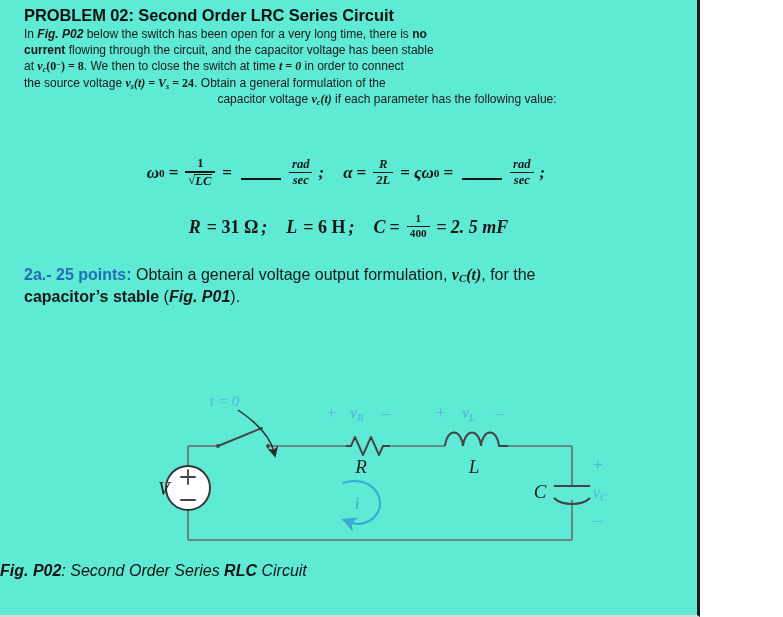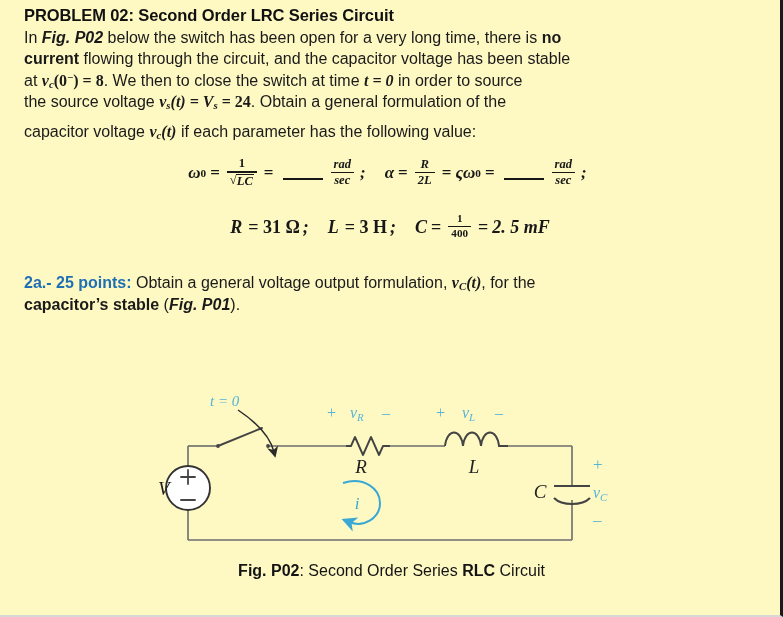--- a/index.html
+++ b/index.html
@@ -5,23 +5,23 @@
   html, body {
     margin: 0;
     padding: 0;
     background: #ffffff;
   }
   body {
     font-family: "Liberation Sans", sans-serif;
   }
   #page {
     position: relative;
-    width: 783px;
+    width: 700px;
     height: 617px;
-    background: #fef9c3;
+    background: #5eead4;
     overflow: hidden;
     border-right: 3px solid #1a1a1a;
     border-bottom: 2px solid #d8d8d8;
     box-sizing: border-box;
   }
 
   
   .text-block {
     position: absolute;
     left: 24px;
@@ -30,29 +30,29 @@
   }
   .heading {
     font-size: 16.5px;
     font-weight: bold;
     color: #111111;
     letter-spacing: -0.1px;
     margin-bottom: 2px;
     white-space: nowrap;
   }
   .para {
-    font-size: 16px;
+    font-size: 12px;
     color: #1a1a1a;
     line-height: 1.33;
     text-align: justify;
     text-justify: inter-word;
     margin: 0;
   }
   .para .ln { display: block; }
-  .para .ln:last-child { text-align: left; margin-top: 8px; }
+  .para .ln:last-child { text-align: center; }
   b.b { font-weight: bold; }
   i.fig { font-weight: bold; font-style: italic; }
   .mathit {
     font-family: "Liberation Serif", serif;
     font-style: italic;
     font-weight: bold;
   }
   .mathup {
     font-family: "Liberation Serif", serif;
     font-weight: bold;
@@ -147,21 +147,21 @@
 
   
   .part {
     position: absolute;
     left: 24px;
     font-size: 16px;
     color: #1a1a1a;
     line-height: 1.33;
     width: 726px;
   }
-  #part-a { top: 272px; }
+  #part-a { top: 264px; }
   #part-b { top: 340px; }
   .plabel {
     color: #1f6fb5;
     font-weight: bold;
   }
 
   
   #figure {
     position: absolute;
     left: 150px;
@@ -169,41 +169,41 @@
     width: 470px;
     height: 170px;
   }
   #figure svg { display: block; }
 
   .caption {
     position: absolute;
     left: 0;
     top: 562px;
     width: 783px;
-    text-align: center;
     font-family: "Liberation Sans", sans-serif;
     font-size: 16px;
+    font-style: italic;
     color: #141414;
   }
   .caption .bold { font-weight: bold; }
 </style>
 </head>
 <body>
 
 <div id="page">
 
   <div class="text-block">
     <div class="heading">PROBLEM 02:  Second Order LRC Series Circuit</div>
 
     <div class="para">
       <span class="ln"><span>In </span><i class="fig">Fig. P02</i><span> below the switch has been open for a very long time, there is </span><b class="b">no</b></span>
 
       <span class="ln"><b class="b">current</b><span> flowing through the circuit, and the capacitor voltage has been stable</span></span>
 
-      <span class="ln"><span>at </span><span class="mathit">v</span><span class="mathit sub">c</span><span class="mathup">(0</span><span class="mathup sup">−</span><span class="mathup">) = 8</span><span>. We then to close the switch at time </span><span class="mathit">t = 0</span><span> in order to source</span></span>
+      <span class="ln"><span>at </span><span class="mathit">v</span><span class="mathit sub">c</span><span class="mathup">(0</span><span class="mathup sup">−</span><span class="mathup">) = 8</span><span>. We then to close the switch at time </span><span class="mathit">t = 0</span><span> in order to connect</span></span>
 
       <span class="ln"><span>the  source  voltage  </span><span class="mathit">v</span><span class="mathit sub">s</span><span class="mathit">(t) = V</span><span class="mathit sub">s</span><span class="mathup"> = 24</span><span>.  Obtain  a  general  formulation  of  the</span></span>
 
       <span class="ln"><span>capacitor voltage </span><span class="mathit">v</span><span class="mathit sub">c</span><span class="mathit">(t)</span><span> if each parameter has the following value:</span></span>
     </div>
   </div>
 
   <div class="eq-row" id="eq1">
     <span class="eq">
       <span class="bi">ω</span>
@@ -248,21 +248,21 @@
     </span>
   </div>
 
   <div class="eq-row" id="eq2">
     <span class="eq">
       <span class="bi">R</span>
       <span class="bu" style="padding-left:6px">= 31 Ω</span>
       <span class="semi">;</span>
       <span class="gap"></span>
       <span class="bi">L</span>
-      <span class="bu" style="padding-left:6px">= 3 H</span>
+      <span class="bu" style="padding-left:6px">= 6 H</span>
       <span class="semi">;</span>
       <span class="gap"></span>
       <span class="bi">C</span>
       <span class="op">=</span>
       <span class="frac small">
         <span class="num bu">1</span>
         <span class="bar"></span>
         <span class="den bu">400</span>
       </span>
       <span class="op">=</span>

